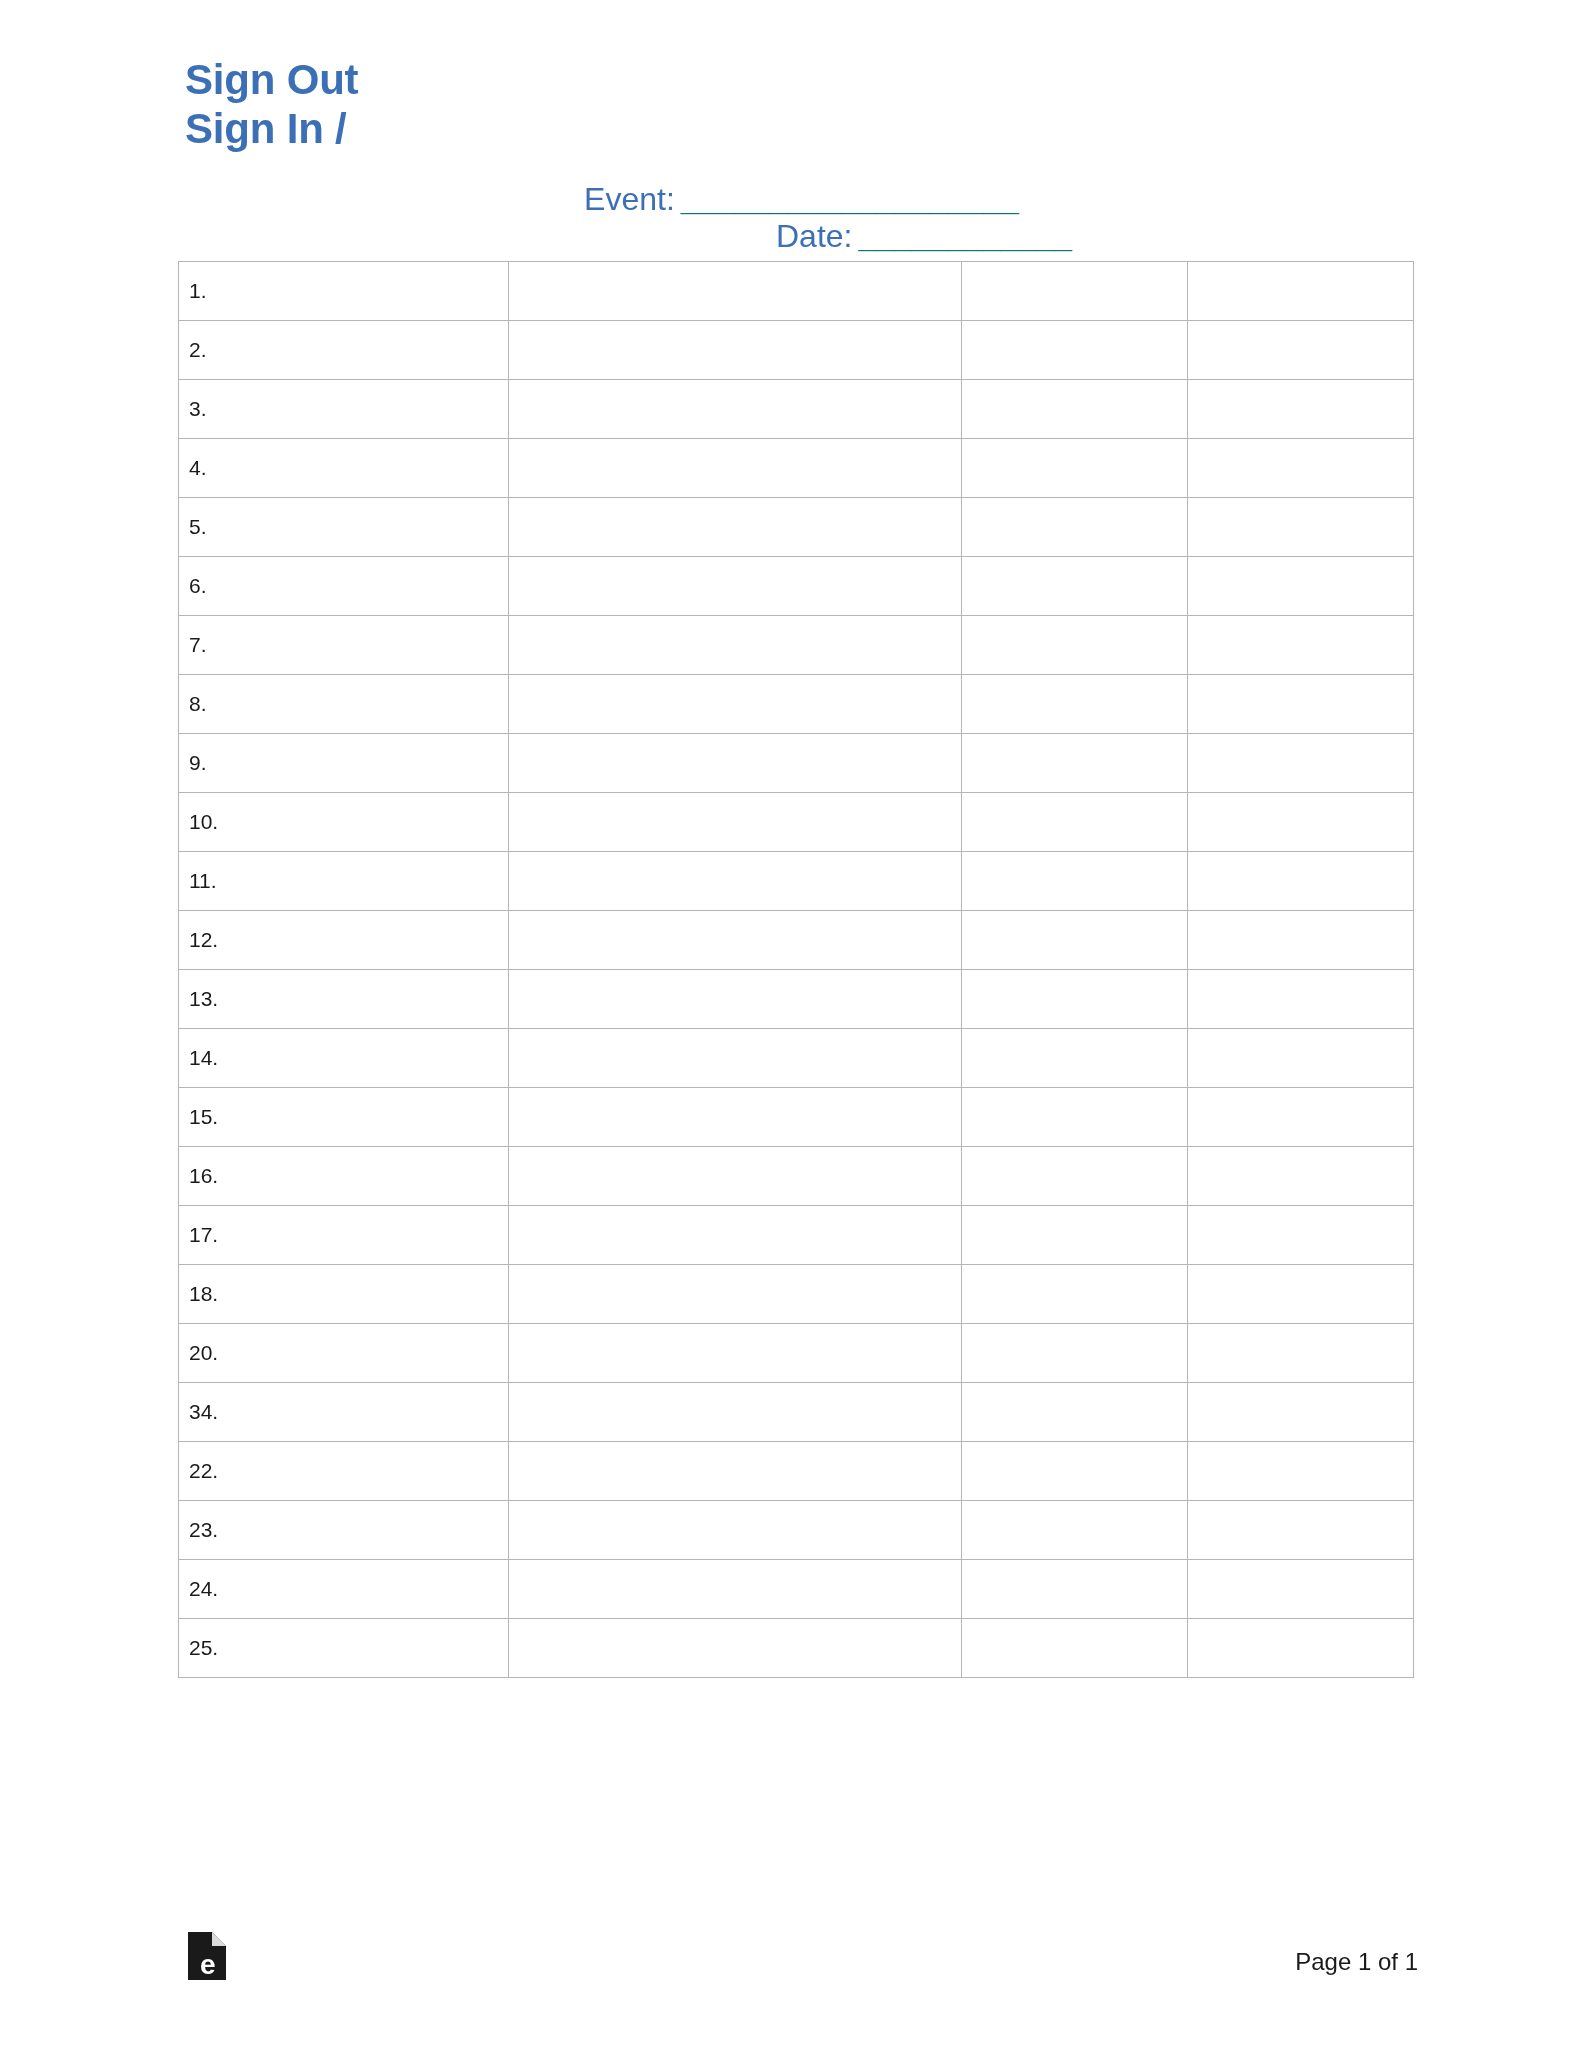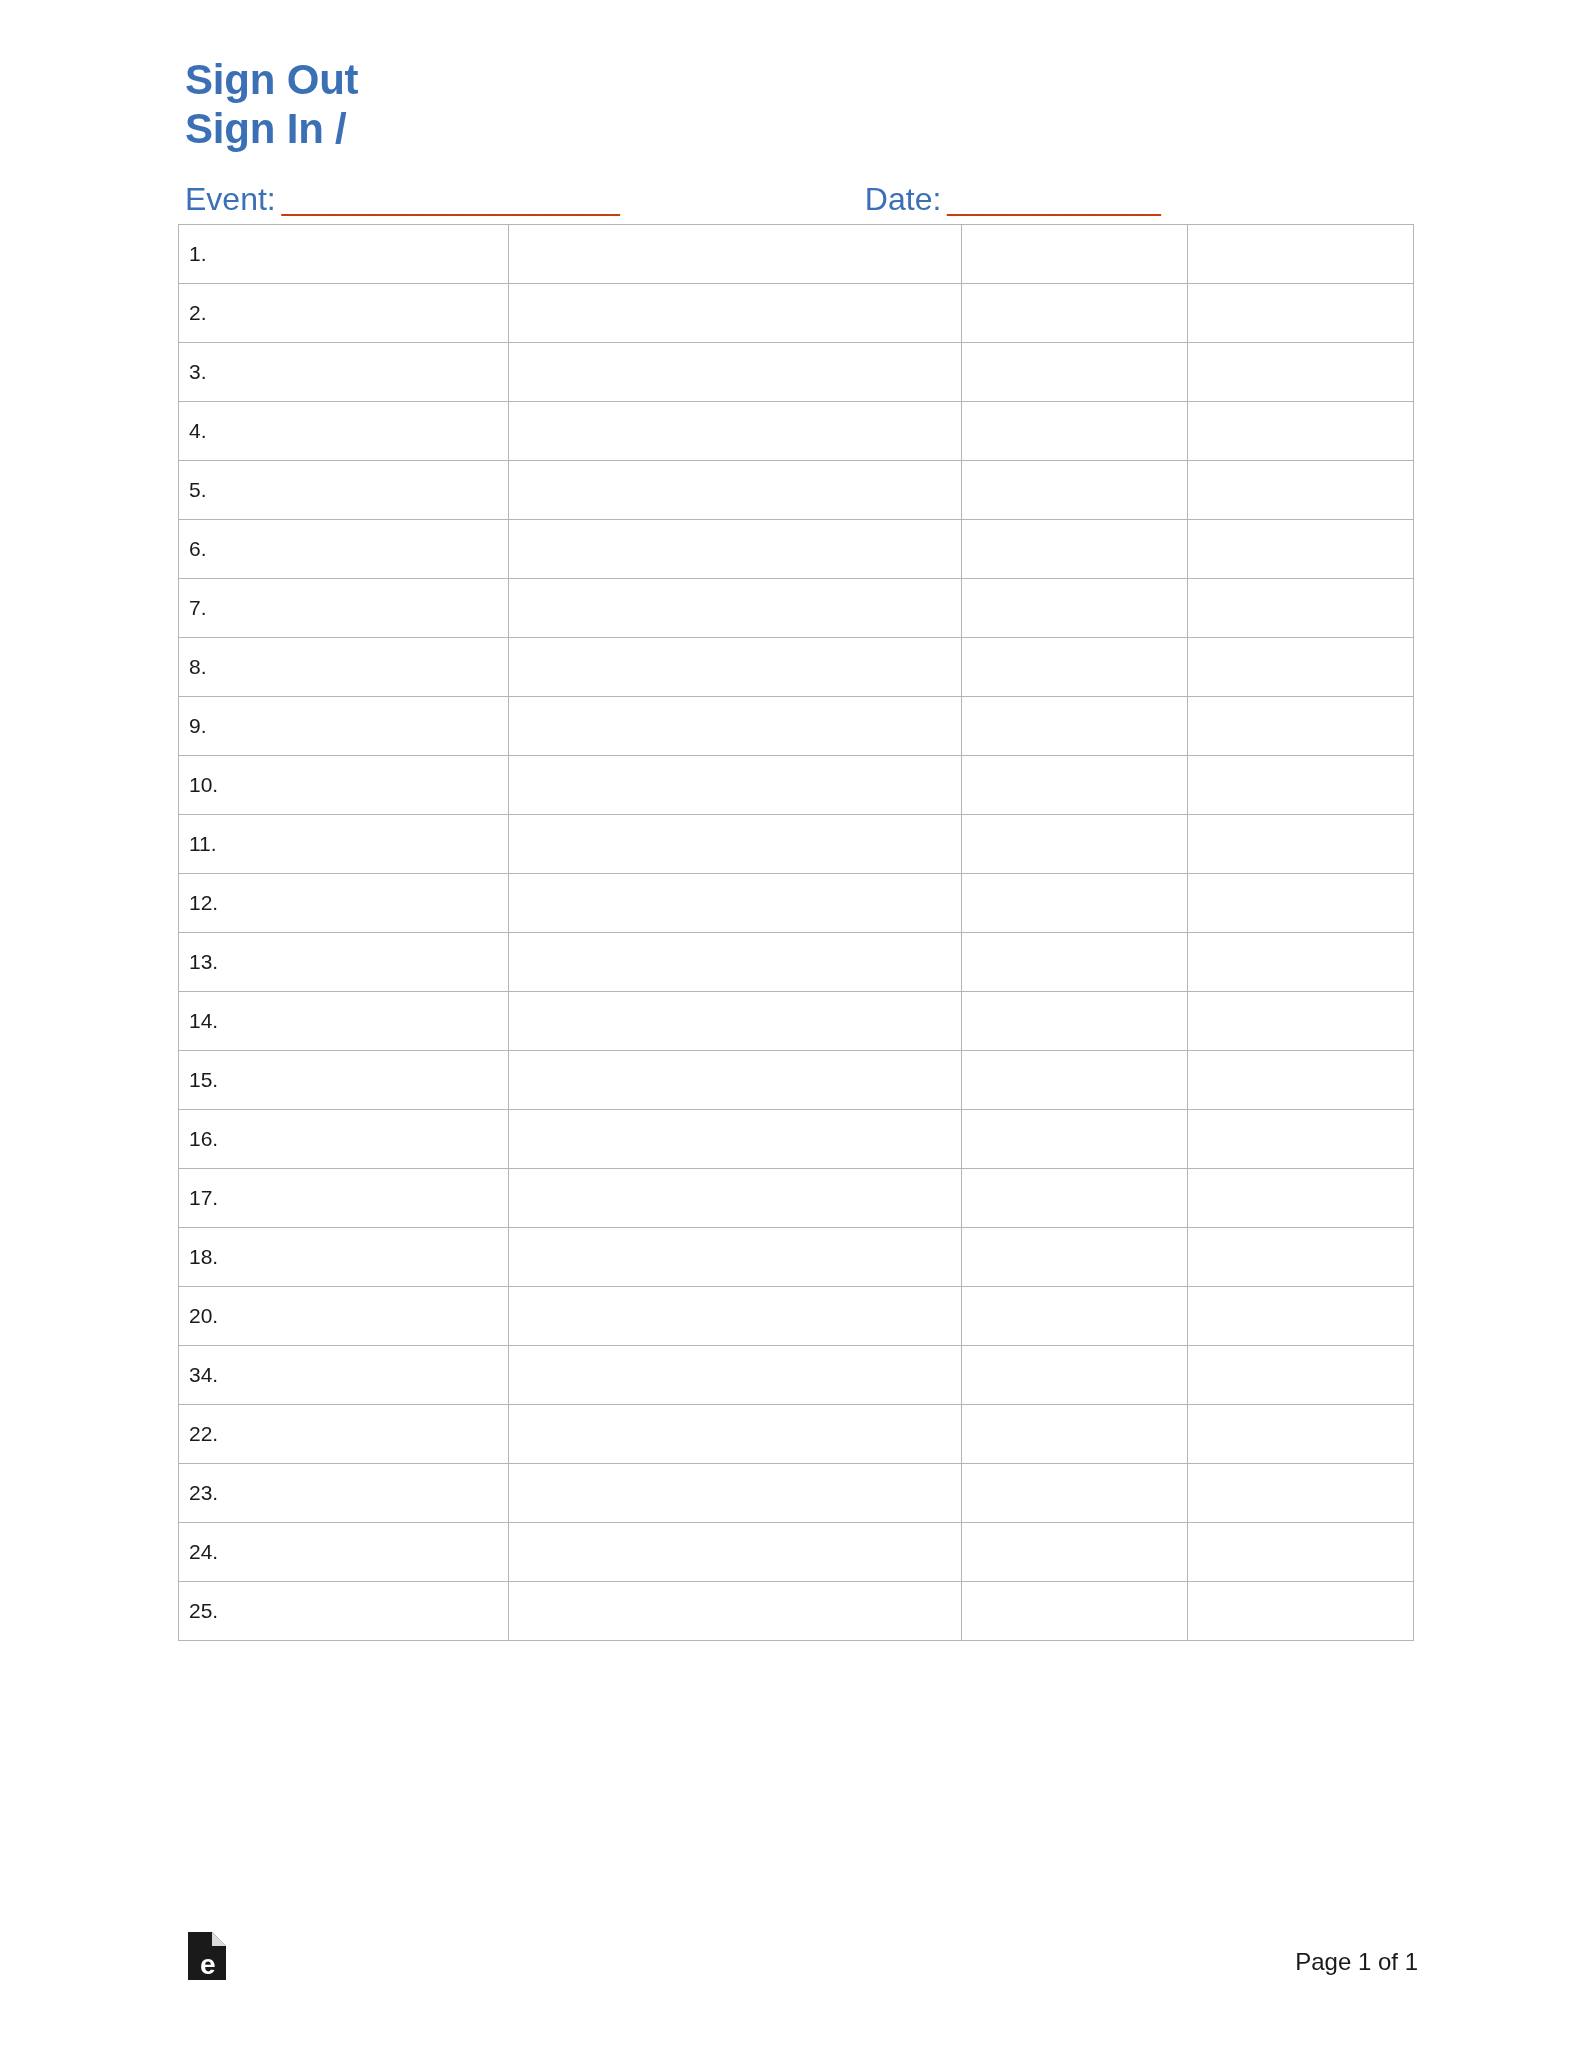--- a/index.html
+++ b/index.html
@@ -38,38 +38,40 @@
   }
   .doc-title .line { display: block; }
 
   .field-row {
     margin-top: 28px;
     margin-left: 7px;
     display: flex;
     align-items: center;
     color: #3b6fb6;
     font-size: 32px;
+    flex-direction: column;
   }
   .field-event {
     display: flex;
     align-items: baseline;
     white-space: nowrap;
   }
   .field-date {
     display: flex;
     align-items: baseline;
     white-space: nowrap;
     margin-left: 245px;
   }
   .field-label { font-size: 32px; color: #3b6fb6; }
   .field-blank {
-    color: #c2410c;
+    color: #0f766e;
     font-size: 32px;
     letter-spacing: 0px;
     margin-left: 6px;
+    font-weight: bold;
   }
 
   .col-head {
     margin-top: 22px;
     position: relative;
     height: 42px;
   }
   .col-head span {
     position: absolute;
     color: #3b6fb6;

